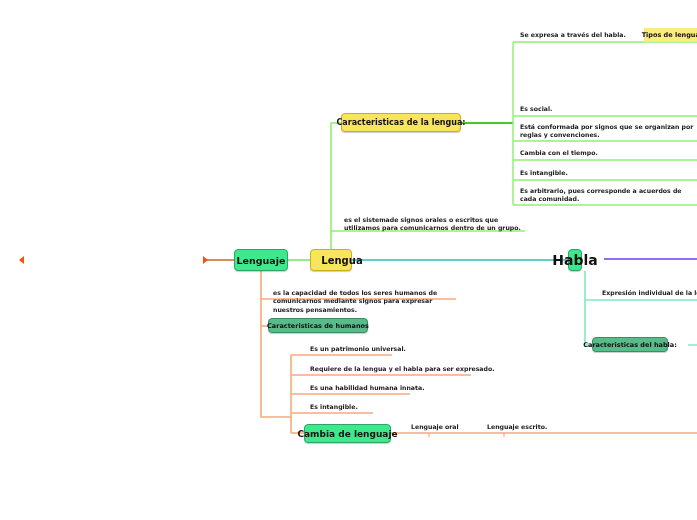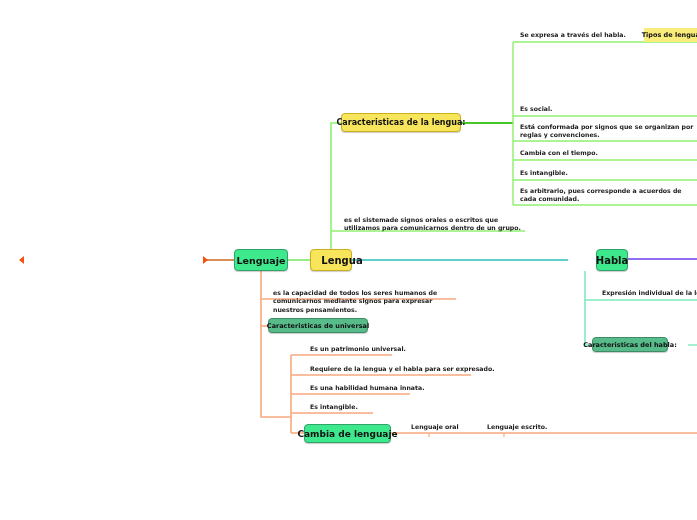--- a/index.html
+++ b/index.html
@@ -31,21 +31,21 @@
 
   
   .gbox{
     background:#3ee98d;border:1px solid #2fa469;border-radius:4px;
     color:#111111;font-weight:bold;
     display:flex;align-items:center;justify-content:center;
     box-shadow:0 1px 1px rgba(0,0,0,.2);
   }
   .gbox.dim{background:#57bb8a;border-color:#3d8c66;}
   .n-lenguaje{left:234px;top:249px;width:54px;height:22px;font-size:9.5px;}
-  .n-habla{left:568px;top:249px;width:32px;height:22px;font-size:10px;margin-left:28px;}
+  .n-habla{left:568px;top:249px;width:14px;height:22px;font-size:14px;}
   .n-carlen{left:268px;top:318px;width:100px;height:15px;font-size:6.5px;background:#57bb8a;border-color:#3d8c66;}
   .n-tipolen{left:304px;top:424px;width:87px;height:19px;font-size:9px;}
   .n-carhabla{left:592px;top:337px;width:76px;height:15px;font-size:6.5px;background:#57bb8a;border-color:#3d8c66;}
 
   
   .ybox{
     background:#f7e55c;border:1px solid #c9ae1e;border-radius:4px;
     color:#111111;font-weight:bold;
     display:flex;align-items:center;justify-content:center;
     box-shadow:0 1px 1px rgba(0,0,0,.2);
@@ -110,21 +110,21 @@
     <path d="M688,345 L697,345" stroke="#7fe9bd" stroke-width="1.4" fill="none"></path>
   </svg>
 
   <div class="root-notch-l"></div>
   <div class="root-notch-r"></div>
 
   <div class="node gbox n-lenguaje">Lenguaje</div>
 
   <div class="leaf" style="left:273px;top:289px;width:182px;">es la capacidad de todos los seres humanos de comunicarnos mediante signos para expresar nuestros pensamientos.</div>
 
-  <div class="node gbox dim n-carlen">Caracteristicas de universal</div>
+  <div class="node gbox dim n-carlen">Caracteristicas de humanos</div>
 
   <div class="leaf nw" style="left:310px;top:345px;">Es un patrimonio universal.</div>
   <div class="leaf nw" style="left:310px;top:365px;">Requiere de la lengua y el habla para ser expresado.</div>
   <div class="leaf nw" style="left:310px;top:384px;">Es una habilidad humana innata.</div>
   <div class="leaf nw" style="left:310px;top:403px;">Es intangible.</div>
 
   <div class="node gbox n-tipolen">Cambia de lenguaje</div>
 
   <div class="leaf nw" style="left:411px;top:423px;">Lenguaje oral</div>
   <div class="leaf nw" style="left:487px;top:423px;">Lenguaje escrito.</div>

